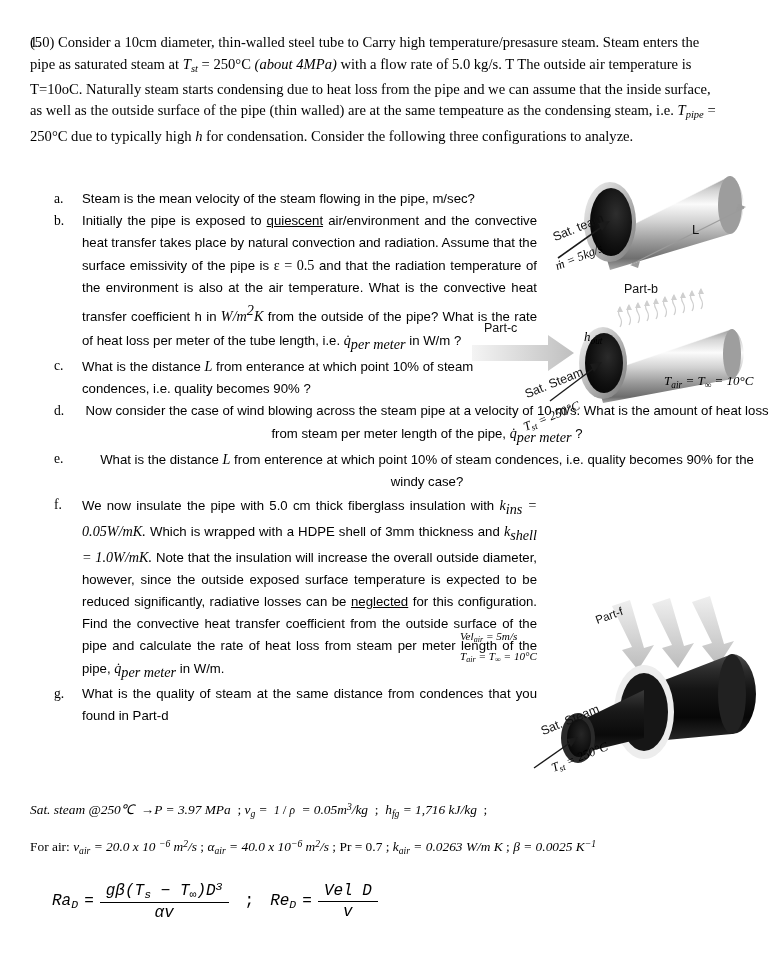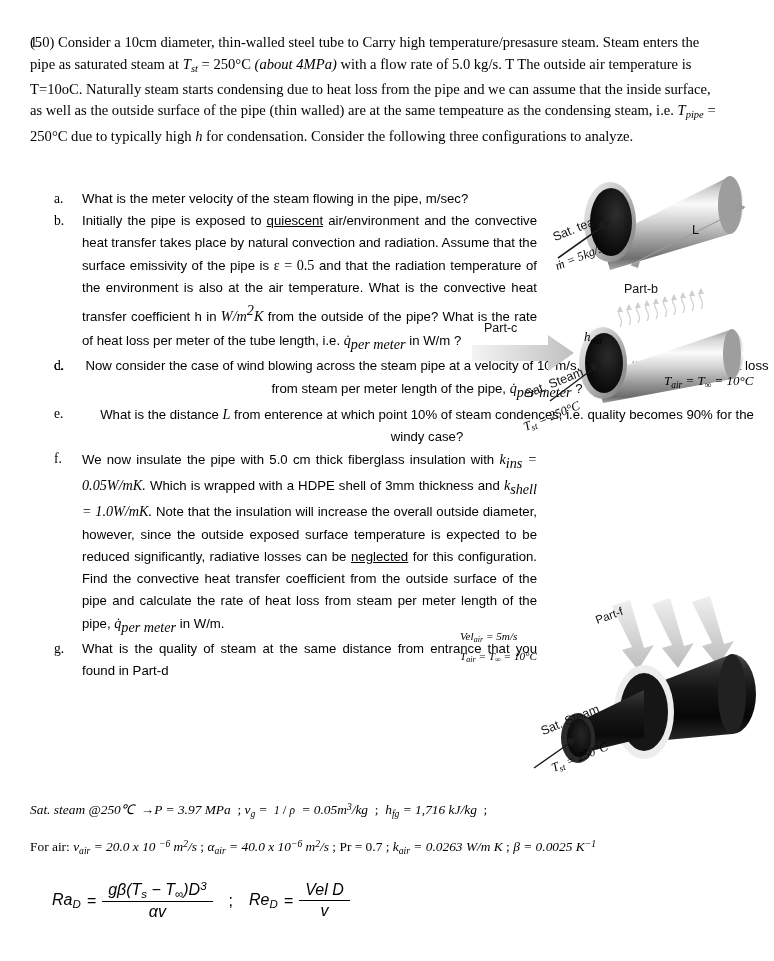--- a/index.html
+++ b/index.html
@@ -111,21 +111,21 @@
   }
   .frac-inline .n { display: block; font-size: 0.86em; padding: 0 2px; }
   .frac-inline .d { display: block; font-size: 0.86em; padding: 0 2px; }
   .slashfrac { display: inline-block; }
 
   
   .equations {
     position: absolute;
     left: 52px;
     top: 880px;
-    font-family: Liberation Sans, sans-serif;
+    font-family: Liberation Mono, monospace;
     font-style: italic;
     font-size: 16px;
     display: flex;
     align-items: center;
     gap: 10px;
   }
   .eq { display: flex; align-items: center; gap: 6px; }
   .fracbox {
     display: inline-block;
     text-align: center;
@@ -182,50 +182,51 @@
 
   <div class="problem-stmt">
     <span class="num">1.</span>
     <div class="body"><span>(50) Consider a 10cm diameter, thin-walled steel tube to Carry high temperature/presasure steam. Steam enters the pipe as saturated steam at </span><span class="it">T</span><span class="sub">st</span><span> = 250°C </span><span class="it">(about 4MPa)</span><span> with a flow rate of  5.0 kg/s. T The outside air temperature is T=10oC. Naturally steam starts condensing due to heat loss from the pipe and we can assume that the inside surface, as well as the outside surface of the pipe (thin walled) are at the same tempeature as the condensing steam, i.e. </span><span class="it">T</span><span class="sub">pipe</span><span> = 250°C due to typically high </span><span class="it">h</span><span> for condensation. Consider the following three configurations to analyze.</span></div>
   </div>
 
   <div class="items">
 
     <div class="item w-narrow">
       <span class="letter">a.</span>
-      <div class="txt">What is the meter velocity of the steam flowing in the pipe, m/sec?</div>
+      <div class="txt">Steam is the mean velocity of the steam flowing in the pipe, m/sec?</div>
     </div>
 
     <div class="item just w-narrow">
       <span class="letter">b.</span>
       <div class="txt"><span>Initially the pipe is exposed to </span><span class="u">quiescent</span><span> air/environment and the convective heat transfer takes place by natural convection and radiation. Assume that the surface emissivity of the pipe is </span><span class="mathu">ε = 0.5</span><span> and that the radiation temperature of the environment is also at the air temperature. What is the convective heat transfer coefficient h in </span><span class="mathi">W/m</span><span class="mathi sup">2</span><span class="mathi">K</span><span> from the outside of the pipe?  What is the rate of heat loss per meter of the tube length, i.e. </span><span class="mathi">q̇</span><span class="mathi sub">per meter</span><span> in W/m ?</span></div>
     </div>
 
     <div class="item w-mid">
       <span class="letter">c.</span>
+      <div class="txt"><span>What is the distance </span><span class="mathi">L</span><span> from enterance at which point 10% of steam condences, i.e. quality becomes 90% ?</span></div>
     </div>
 
     <div class="item w-wide">
       <span class="letter">d.</span>
       <div class="txt"><span>Now consider the case of wind blowing across the steam pipe at a velocity of 10 m/s. What is the amount of heat loss from steam per meter length of the pipe, </span><span class="mathi">q̇</span><span class="mathi sub">per meter</span><span> ?</span></div>
     </div>
 
     <div class="item w-wide">
       <span class="letter">e.</span>
       <div class="txt"><span>What is the distance </span><span class="mathi">L</span><span> from enterence at which point 10% of steam condences, i.e. quality becomes 90% for the windy case?</span></div>
     </div>
 
     <div class="item just">
       <span class="letter">f.</span>
       <div class="txt" id="item-f-text" style="width: 455px;"><span>We now insulate the pipe with 5.0 cm thick fiberglass insulation with </span><span class="mathi">k</span><span class="mathi sub">ins</span><span class="mathi"> = 0.05W/mK.</span><span> Which is wrapped with a HDPE shell of 3mm thickness and </span><span class="mathi">k</span><span class="mathi sub">shell</span><span class="mathi"> = 1.0W/mK.</span><span> Note that the insulation will increase the overall outside diameter, however, since the outside exposed surface temperature is expected to be reduced significantly, radiative losses can be </span><span class="u">neglected</span><span> for this configuration. Find the convective heat transfer coefficient  from the outside surface of the pipe and calculate the rate of heat loss from steam per meter length of the pipe, </span><span class="mathi">q̇</span><span class="mathi sub">per meter</span><span> in W/m.</span></div>
     </div>
 
     <div class="item just w-narrow">
       <span class="letter">g.</span>
-      <div class="txt">What is the quality of steam at the same distance from entrance that you found in Part-d</div>
+      <div class="txt">What is the quality of steam at the same distance from condences that you found in Part-d</div>
     </div>
 
   </div>
 
   <div class="props" id="props-steam"><span>Sat. steam @250℃</span>&nbsp;&nbsp;<span class="rom">→</span><span>P = 3.97 MPa</span>&nbsp;&nbsp;<span class="rom">;</span>&nbsp;<span>v</span><span class="sub">g</span><span> = </span><span class="frac-inline slashfrac"><span class="n">1</span></span><span class="rom">/</span><span class="frac-inline"><span class="d">ρ</span></span><span> = 0.05m</span><span class="sup">3</span><span>/kg</span>&nbsp;&nbsp;<span class="rom">;</span>&nbsp;&nbsp;<span>h</span><span class="sub">fg</span><span> = 1,716 kJ/kg</span>&nbsp;&nbsp;<span class="rom">;</span></div>
 
   <div class="props" id="props-air"><span class="rom">For air:</span>&nbsp;<span>ν</span><span class="sub">air</span><span> = 20.0 x 10 </span><span class="sup">−6</span><span> m</span><span class="sup">2</span><span>/s</span>&nbsp;<span class="rom">;</span>&nbsp;<span>α</span><span class="sub">air</span><span> = 40.0 x 10</span><span class="sup">−6</span><span> m</span><span class="sup">2</span><span>/s</span>&nbsp;<span class="rom">;</span>&nbsp;<span class="rom">Pr = 0.7</span>&nbsp;<span class="rom">;</span>&nbsp;<span>k</span><span class="sub">air</span><span> = 0.0263  W/m K</span>&nbsp;<span class="rom">;</span>&nbsp;<span>β</span><span> = 0.0025 K</span><span class="sup">−1</span></div>
 
   <div class="equations">
 

